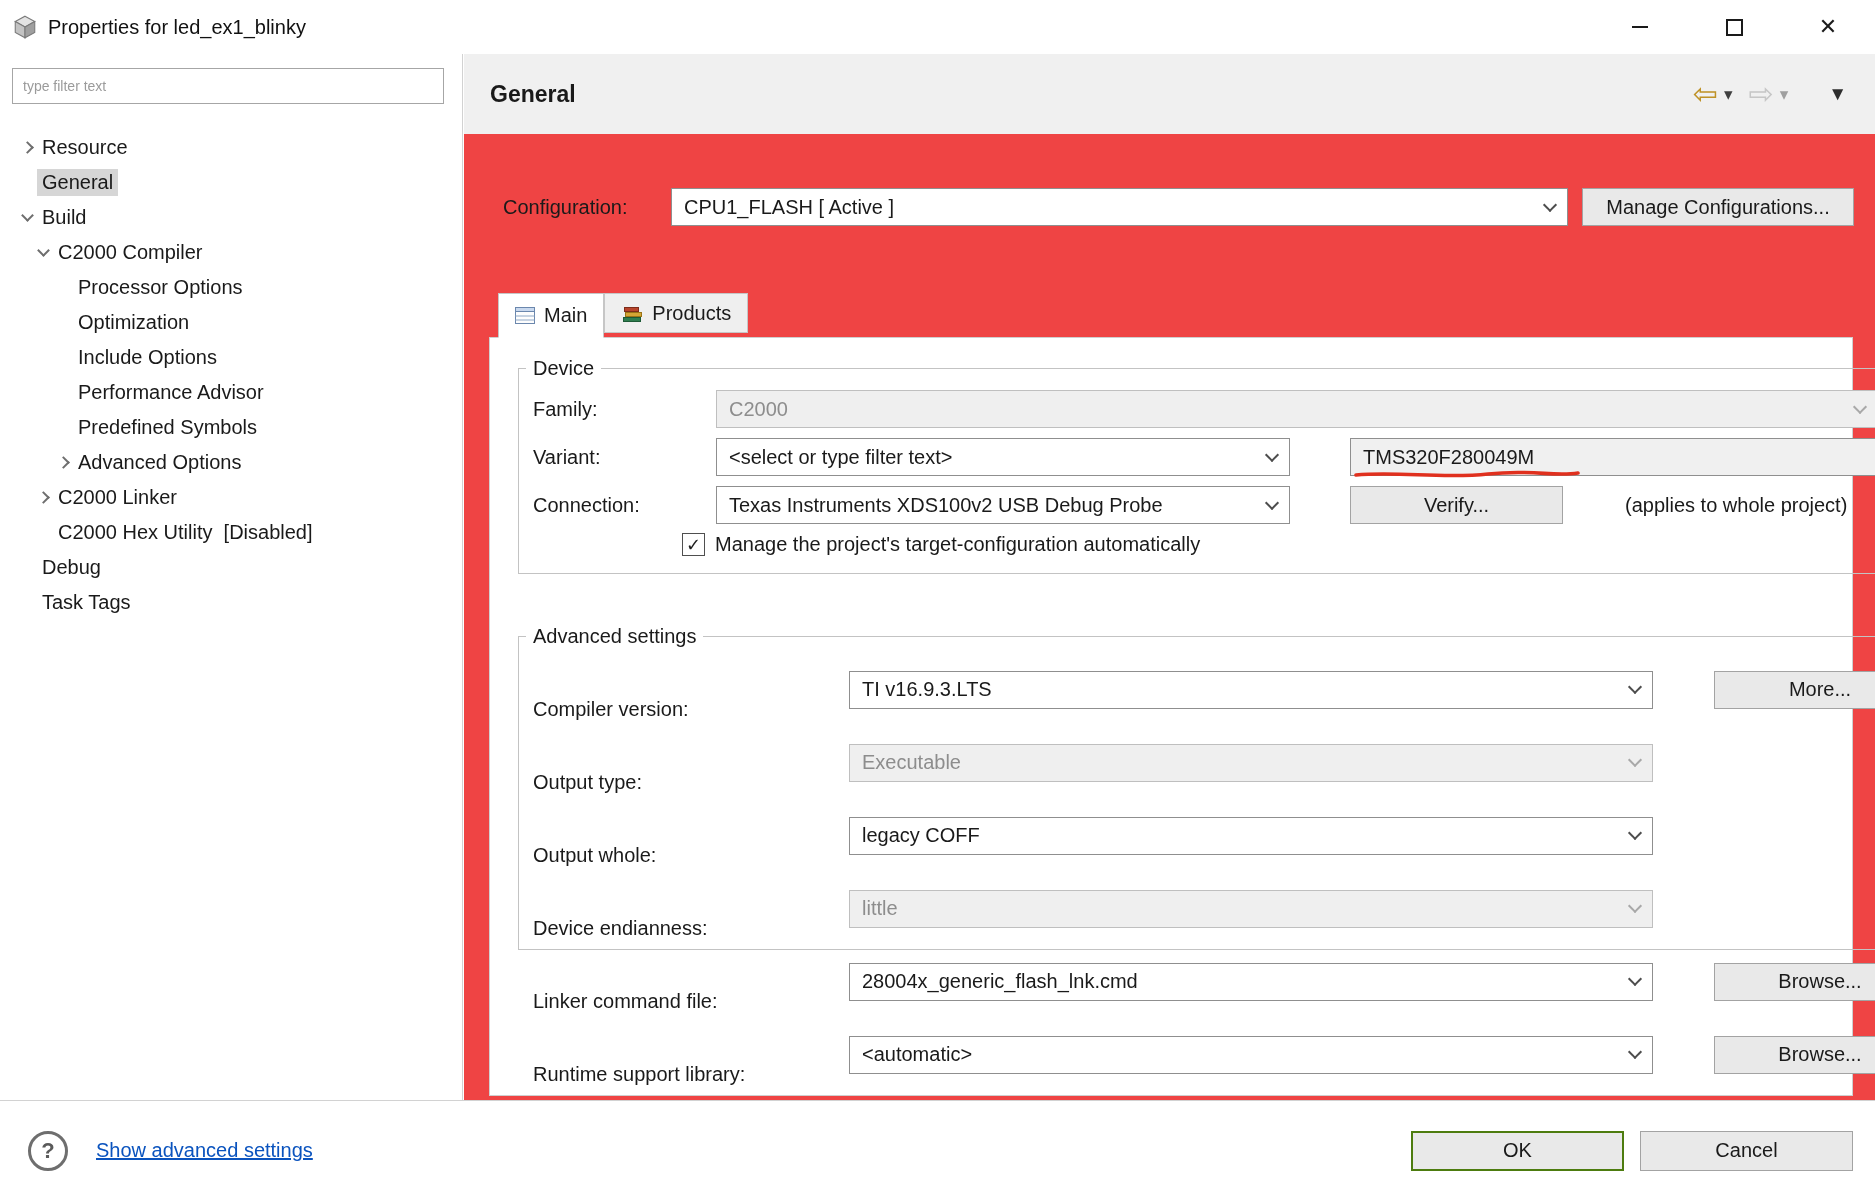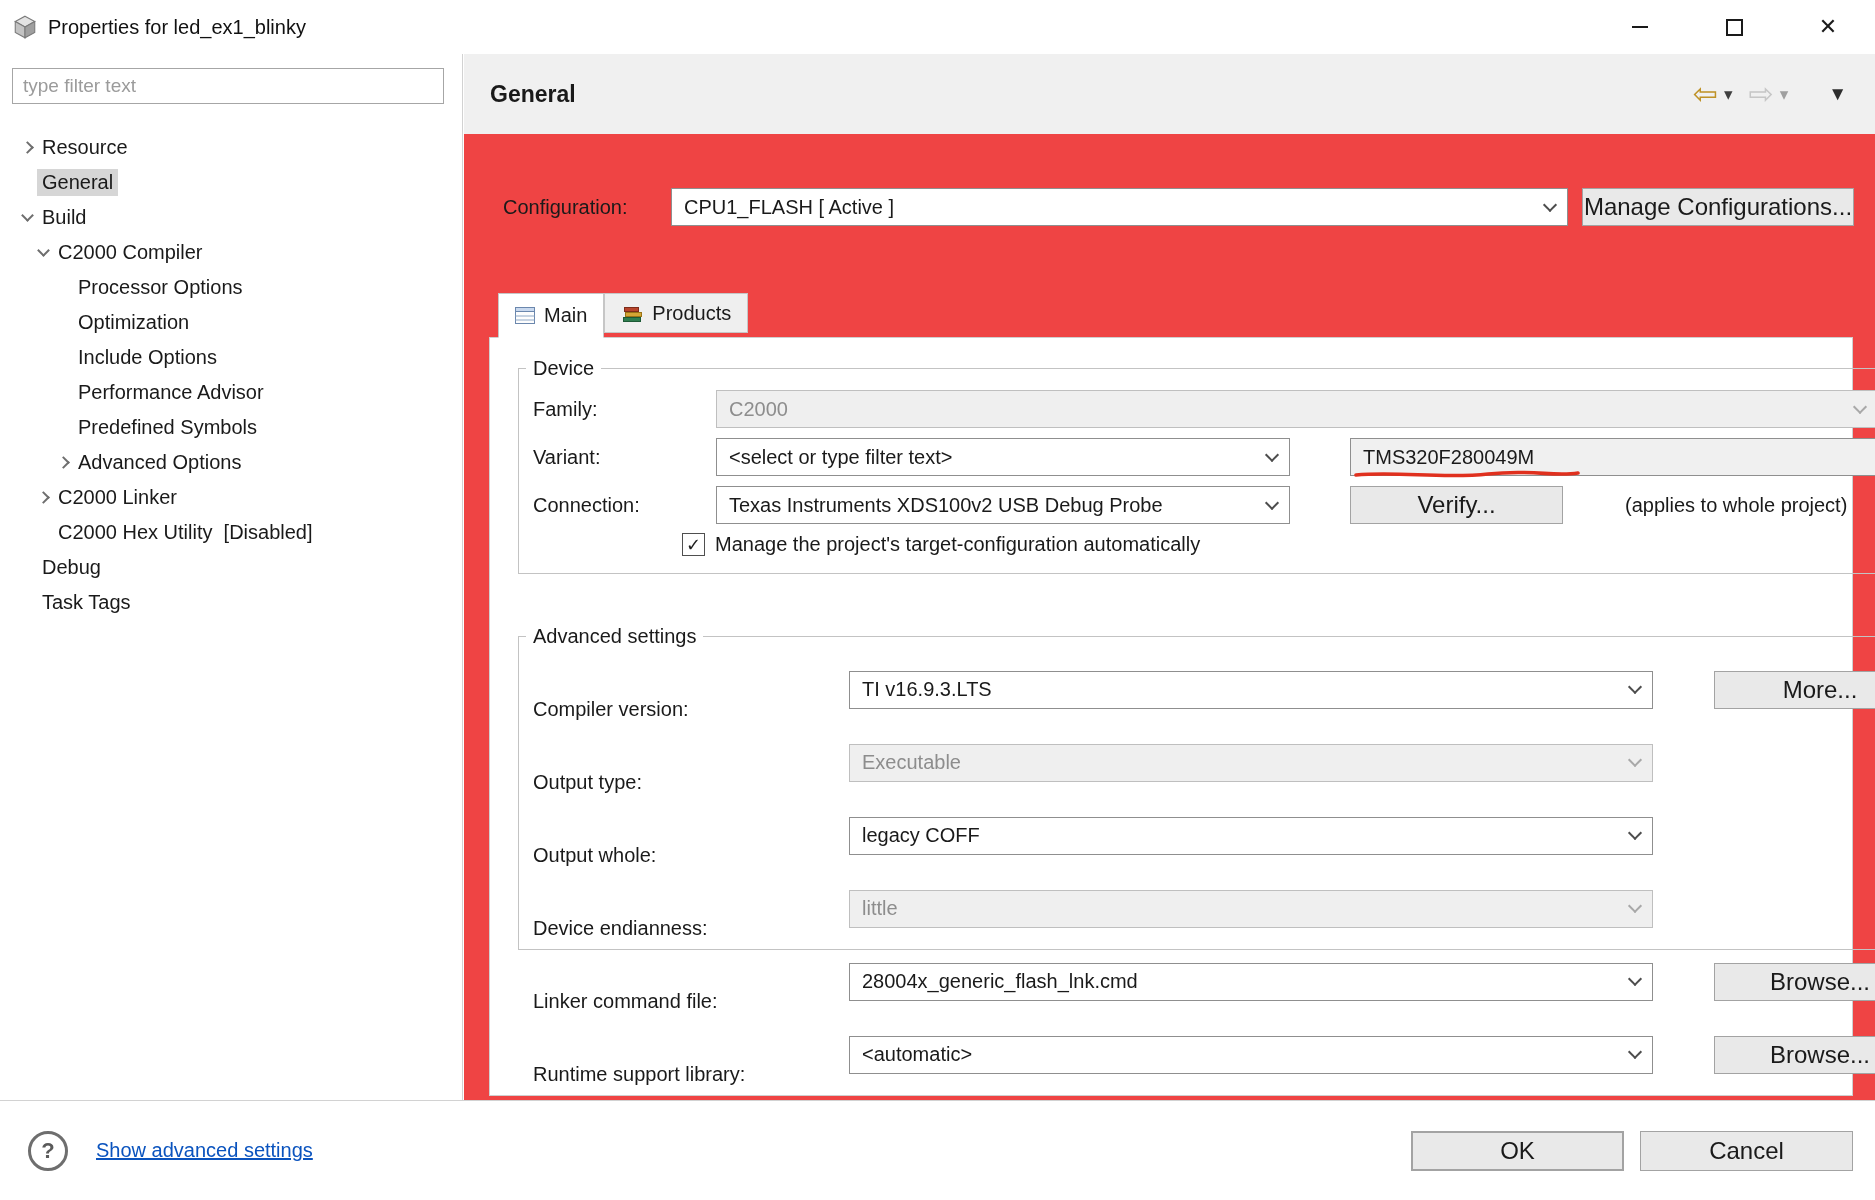--- a/index.html
+++ b/index.html
@@ -12,21 +12,21 @@
   .title-icon { margin-left:12px; width:26px; height:26px; }
   .title-text { margin-left:10px; font-size:20px; color:#111; }
   .win-controls { margin-left:auto; display:flex; height:100%; }
   .win-btn { width:94px; height:100%; display:flex; align-items:center; justify-content:center; }
   .min-line { width:16px; border-top:2px solid #1a1a1a; display:inline-block; }
   .max-box { width:17px; height:17px; border:2px solid #1a1a1a; display:inline-block; }
   .close-glyph { font-size:22px; color:#1a1a1a; }
 
   
   .sidebar { position:absolute; top:54px; left:0; width:463px; bottom:100px; background:#fff; border-right:1px solid #d2d2d2; }
-  .filter-input { position:absolute; top:14px; left:12px; width:432px; height:36px; border:1px solid #a6a6a6; font-family:"Liberation Sans",sans-serif; font-size:19px; padding:0 10px; color:#1a1a1a; }
+  .filter-input { position:absolute; top:14px; left:12px; width:432px; height:36px; border:1px solid #a6a6a6; font-family:"Liberation Sans",sans-serif; font-size:14px; padding:0 10px; color:#1a1a1a; }
   .filter-input::placeholder { color:#9b9b9b; }
   .tree { position:absolute; top:76px; left:0; right:1px; }
   .tree-item { display:flex; align-items:center; height:35px; font-size:20px; cursor:default; }
   .tree-item .tw { width:20px; display:flex; align-items:center; justify-content:center; flex:0 0 20px; }
   .chev { width:9px; height:9px; border-right:2px solid #6e6e6e; border-bottom:2px solid #6e6e6e; display:inline-block; }
   .chev.col { transform:rotate(-45deg); }
   .chev.exp { transform:rotate(45deg); margin-top:-4px; }
   .lvl0 { padding-left:17px; }
   .lvl1 { padding-left:33px; }
   .lvl2 { padding-left:53px; }
@@ -48,21 +48,21 @@
 
   .config-row { position:absolute; top:54px; left:39px; display:flex; align-items:center; }
   .config-label { width:168px; font-size:20px; }
   .combo { height:38px; border:1px solid #8f8f8f; background:#fff; display:flex; align-items:center; padding:0 12px; font-size:20px; position:relative; }
   .combo .val { white-space:nowrap; overflow:hidden; }
   .combo .arr { margin-left:auto; width:10px; height:10px; border-right:2px solid #4d4d4d; border-bottom:2px solid #4d4d4d; transform:rotate(45deg); margin-top:-5px; flex:0 0 10px; }
   .combo.disabled { background:#efefef; color:#8d8d8d; border-color:#bfbfbf; }
   .combo.disabled .arr { border-color:#a8a8a8; }
   .combo.readonly { background:#f0f0f0; }
   .config-combo { width:897px; }
-  .btn { height:38px; background:#e9e9e9; border:1px solid #a3a3a3; font-family:"Liberation Sans",sans-serif; font-size:24px; color:#1a1a1a; display:flex; align-items:center; justify-content:center; }
+  .btn { height:38px; background:#e9e9e9; border:1px solid #a3a3a3; font-family:"Liberation Sans",sans-serif; font-size:20px; color:#1a1a1a; display:flex; align-items:center; justify-content:center; }
   .manage-btn { width:272px; margin-left:14px; }
 
   .tabs { position:absolute; top:159px; left:34px; display:flex; height:45px; z-index:3; }
   .tab { display:flex; align-items:center; gap:9px; padding:0 16px; height:40px; background:#efefef; border:1px solid #c6c6c6; font-size:20px; }
   .tab.active { height:45px; background:#fff; border-bottom:1px solid #fff; }
 
   .panel { position:absolute; top:203px; left:25px; right:22px; bottom:4px; border:1px solid #cfcfcf; background:#fff; }
 
   fieldset { position:absolute; border:1px solid #c3c3c3; }
   legend { font-size:20px; padding:0 7px; margin-left:7px; color:#1a1a1a; }
@@ -86,21 +86,21 @@
   .adv-combo { width:804px; }
   .adv-btn { width:212px; margin-left:13px; }
 
   .red-underline { position:absolute; left:2px; bottom:-6px; pointer-events:none; }
 
   
   .footer { position:absolute; left:0; right:0; bottom:0; height:100px; border-top:1px solid #d2d2d2; background:#fff; display:flex; align-items:center; padding:0 22px 0 28px; }
   .help-circle { width:40px; height:40px; border-radius:50%; border:3px solid #6e6e6e; display:flex; align-items:center; justify-content:center; font-size:22px; font-weight:bold; color:#5a5a5a; }
   .adv-link { margin-left:28px; font-size:20px; color:#0a53be; text-decoration:underline; }
   .footer-spacer { flex:1; }
-  .ok-btn { width:213px; height:40px; border:2px solid #a3a3a3; }
+  .ok-btn { width:213px; height:40px; border:2px solid #4d7c0f; }
   .cancel-btn { width:213px; height:40px; margin-left:16px; }
 </style>
 </head>
 <body>
 
 <div class="window">
 
   <div class="titlebar">
     <svg class="title-icon" viewBox="0 0 24 24">
       <polygon points="12,2 21,7 12,12 3,7" fill="#e3e3e3" stroke="#7a7a7a"></polygon>

